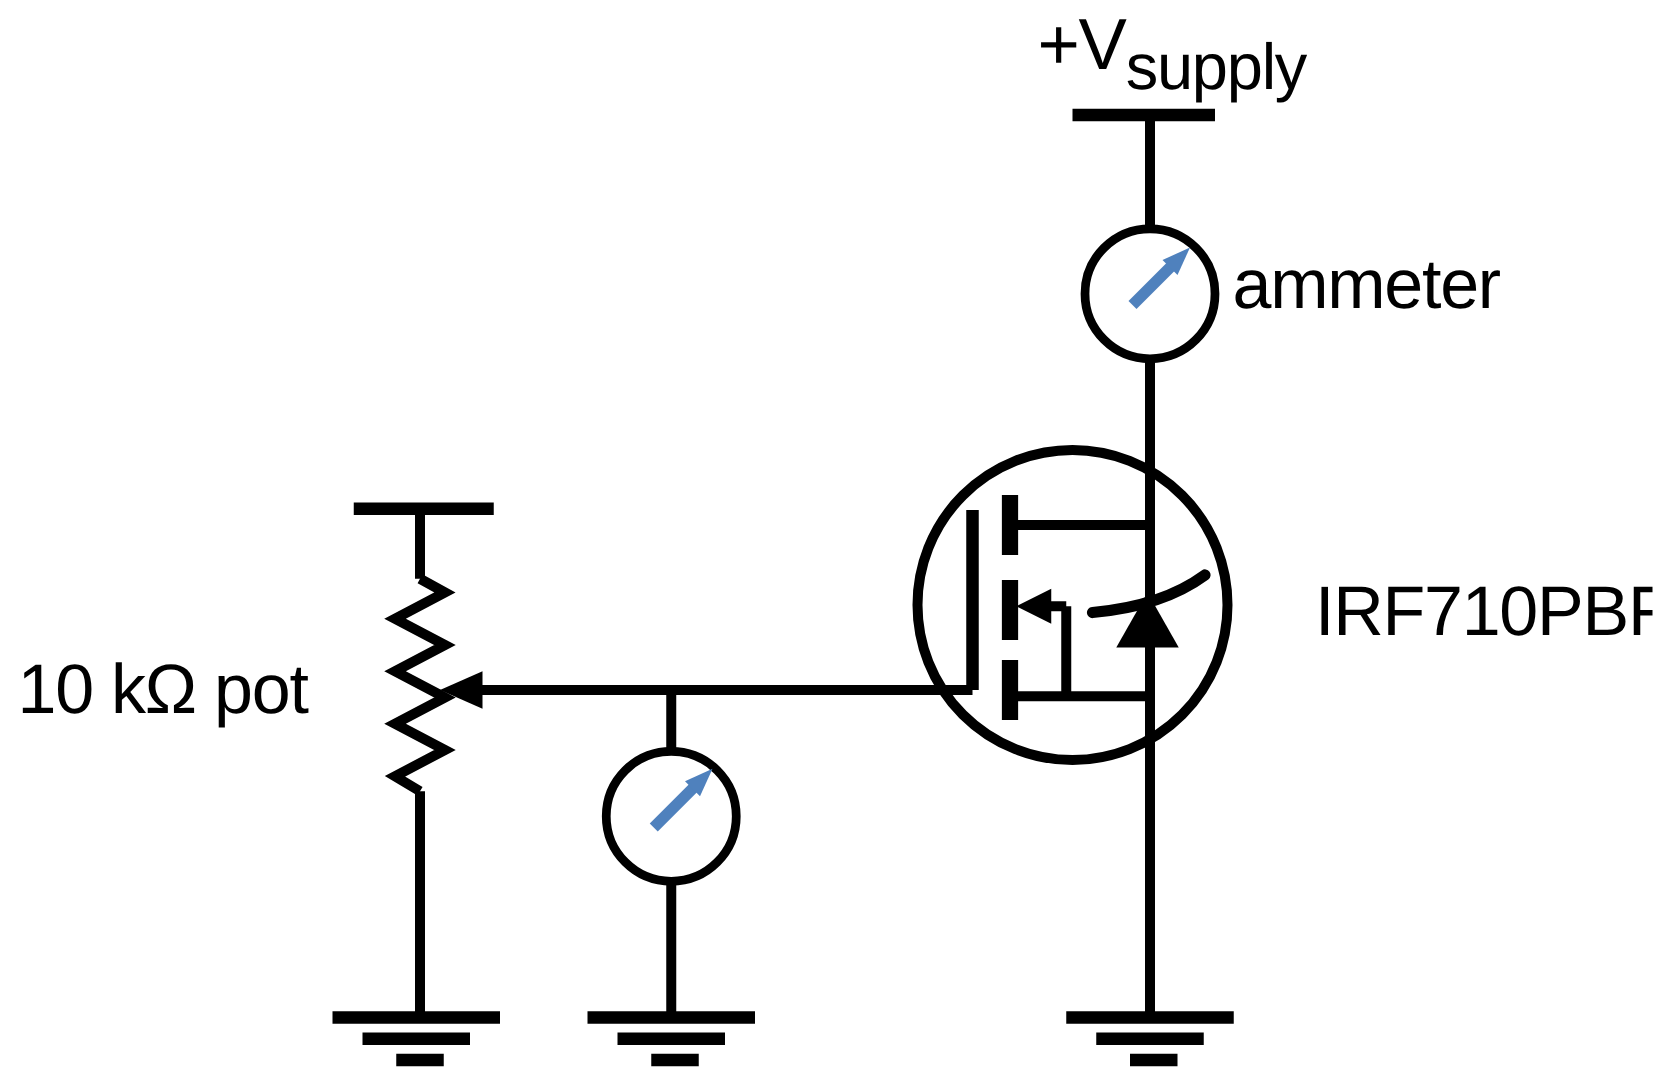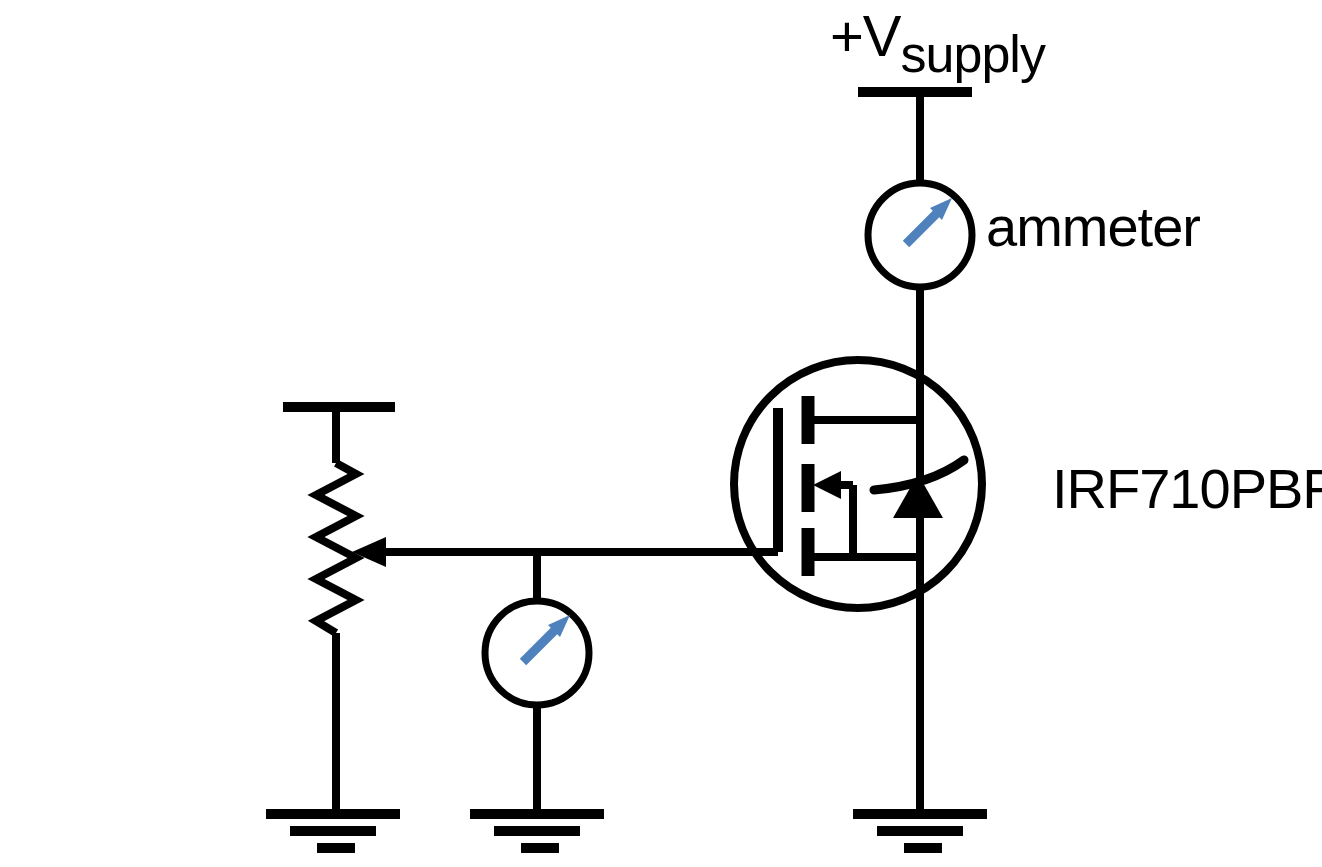--- a/index.html
+++ b/index.html
@@ -171,15 +171,16 @@
     </g>
   </svg>
 
   <div class="label" style="left:830px; top:4px;"><span class="lbl-main">+V</span><span class="lbl-sub">supply</span></div>
 
   <div class="label" style="left:986px; top:196px;">ammeter</div>
 
   <div class="label" style="left:1004px; top:458px;margin-left:48px;">IRF710PBF</div>
 
 
+  <div class="label" style="left:14px; top:520px;">10 kΩ pot</div>
 
 
 </div>
 
 </body></html>

